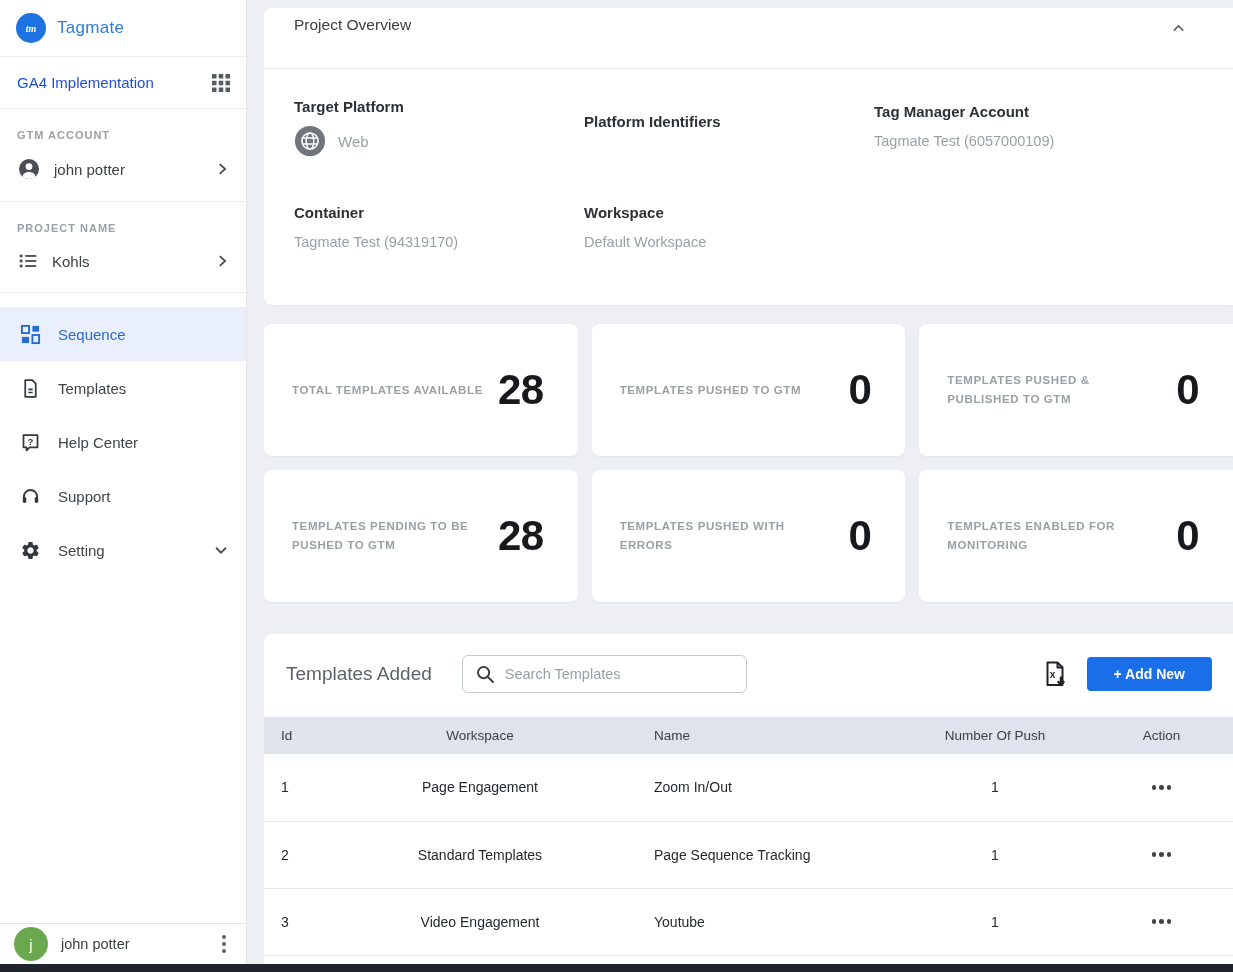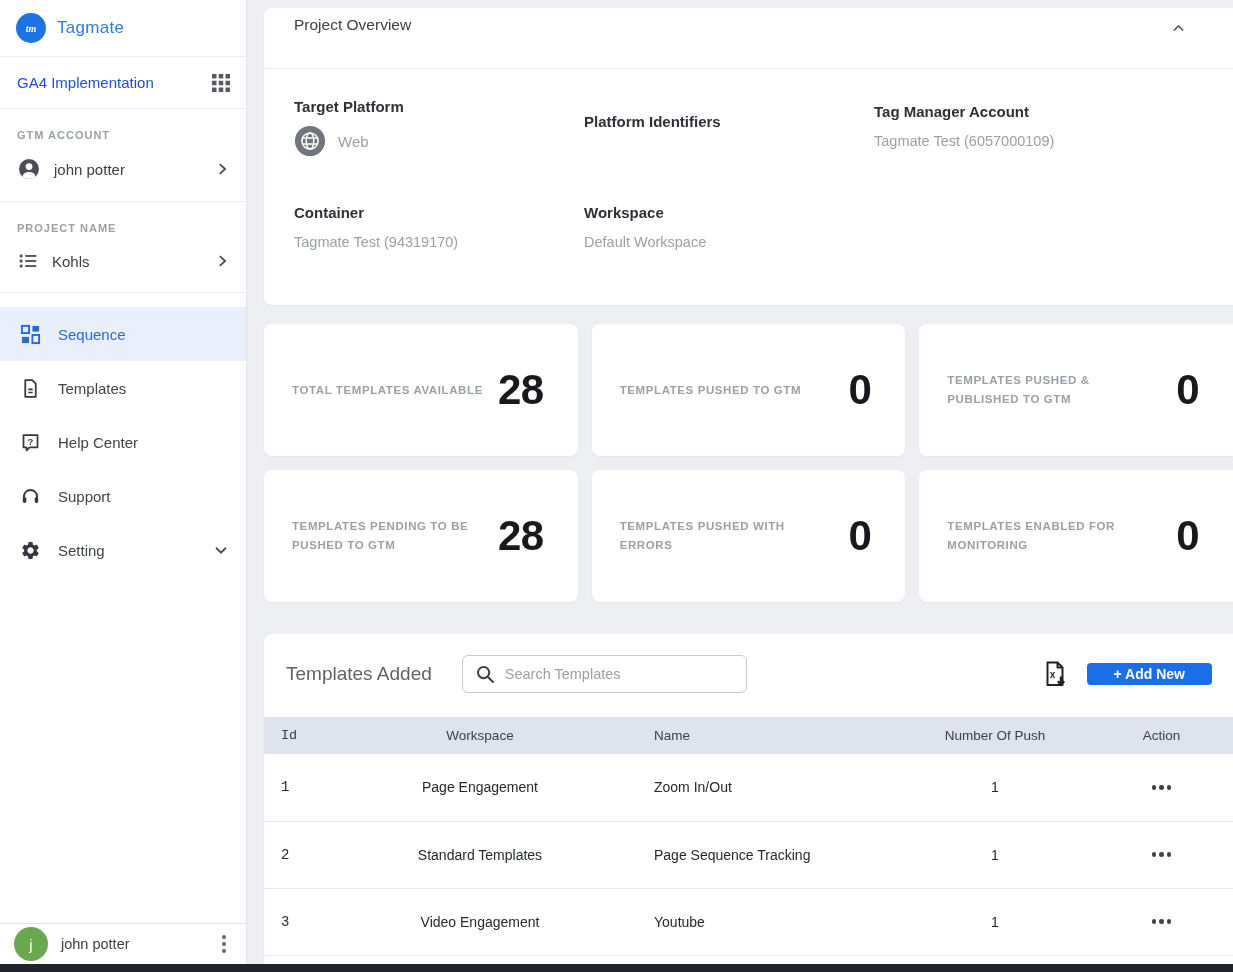--- a/index.html
+++ b/index.html
@@ -80,29 +80,29 @@
   .search-input {
     width: 100%; height: 38px; border: 1px solid #c4c8cf; border-radius: 6px;
     padding: 0 12px 0 42px; font-size: 14.5px; color: #3c4043; outline: none;
     font-family: "Liberation Sans", sans-serif; background: #fff;
   }
   .search-input::placeholder { color: #9aa0a6; }
   .right-group { margin-left: auto; display: flex; align-items: center; gap: 19px; }
   .excel-btn { cursor: pointer; display: flex; align-items: center; }
   .add-btn {
     background: #1a6ee8; color: #fff; border: none; border-radius: 4px;
-    height: 22px; padding: 0 27px; font-size: 14px; font-weight: 700; cursor: pointer;
+    height: 34px; padding: 0 27px; font-size: 14px; font-weight: 700; cursor: pointer;
     font-family: "Liberation Sans", sans-serif;
   }
 
   table { width: 100%; border-collapse: collapse; table-layout: fixed; margin-top: 24px; }
   col.c-id { width: 66px; } col.c-cat { width: 300px; } col.c-name { width: 270px; }
   col.c-push { width: 190px; } col.c-act { width: auto; }
   thead th { background: #dfe3ed; height: 37px; font-weight: 400; font-size: 13.5px; color: #3c4043; }
-  th.al, td.al { text-align: left; padding-left: 17px; font-family: Liberation Mono, monospace; }
+  th.al, td.al { text-align: left; padding-left: 17px; }
   th.nm, td.nm { text-align: left; padding-left: 24px; }
   th.ct, td.ct { text-align: center; }
   tbody td { height: 67px; border-bottom: 1px solid #e4e6e9; font-size: 14px; color: #25292e; background: #fff; }
   .dots { display: inline-flex; gap: 3px; padding: 8px 6px; cursor: pointer; vertical-align: middle; }
   .dots i { width: 4.5px; height: 4.5px; border-radius: 50%; background: #3f4349; display: block; }
 
   .bottom-bar { position: absolute; left: 0; right: 0; bottom: 0; height: 8px; background: #20242c; z-index: 10; }
 
   .icon { display: inline-flex; flex: none; }
 </style>

